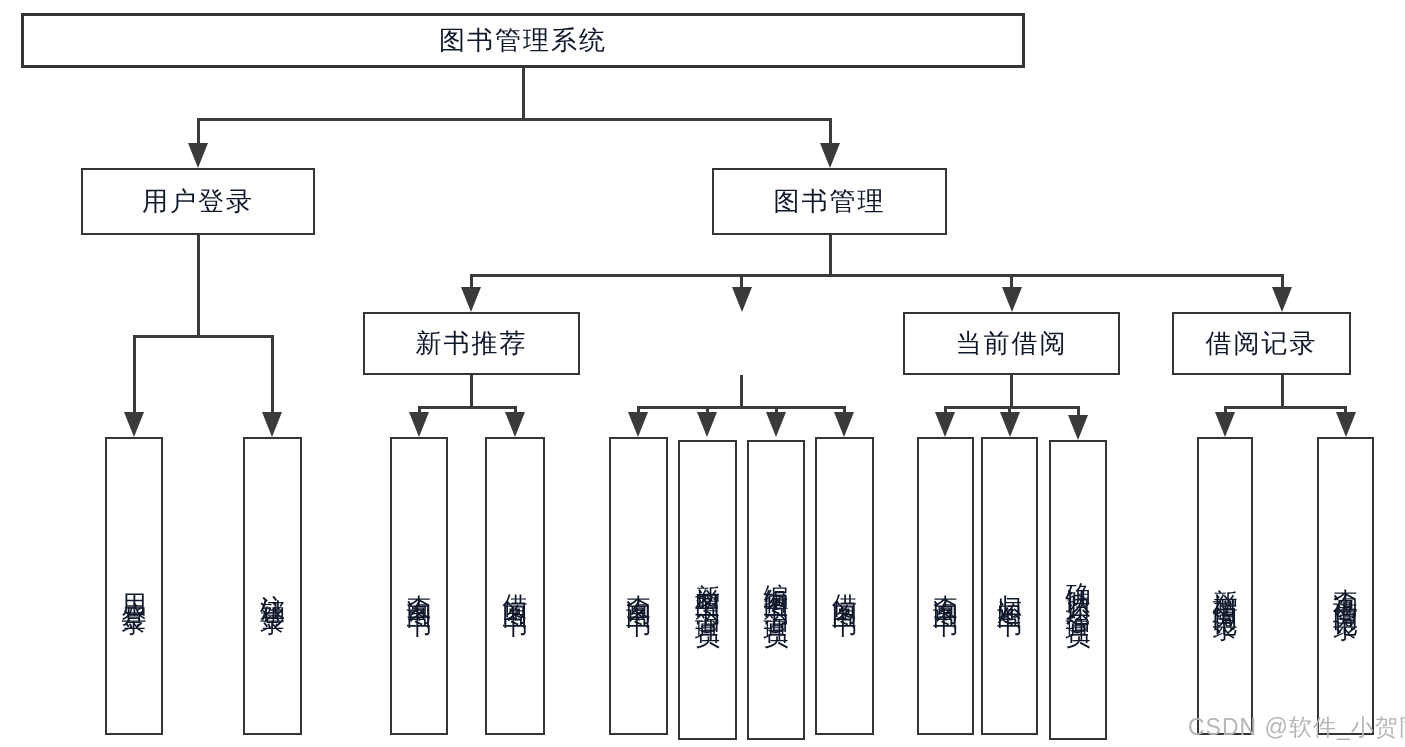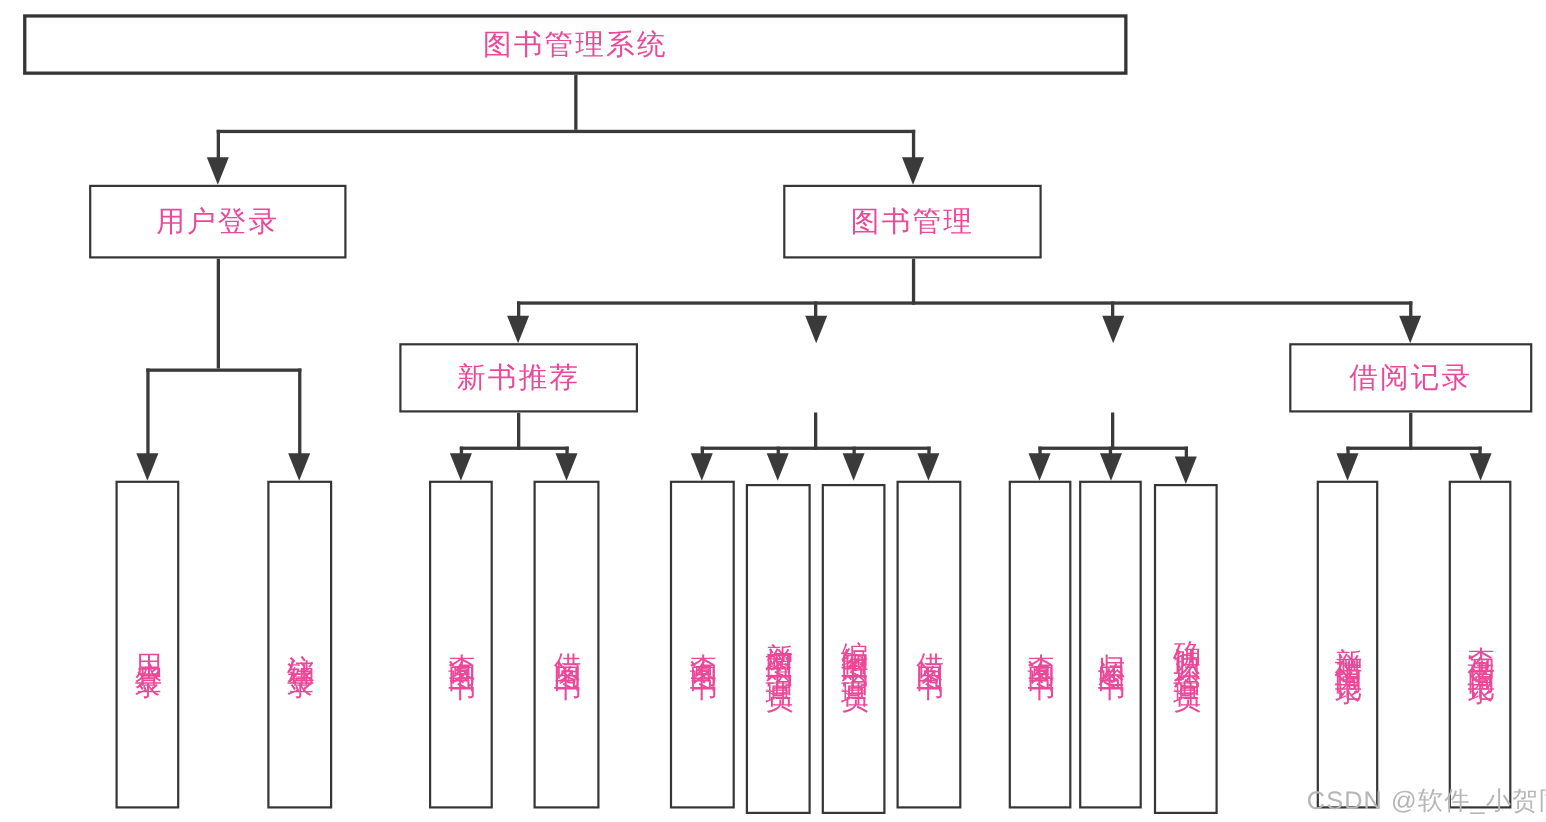--- a/index.html
+++ b/index.html
@@ -3,21 +3,21 @@
 <meta charset="utf-8">
 <style>
   html, body { margin:0; padding:0; background:#ffffff; }
   .canvas {
     position:relative; width:1405px; height:747px; background:#ffffff;
     overflow:hidden; font-family:"Liberation Sans", sans-serif;
   }
   .box {
     position:absolute; background:#ffffff; border:2.5px solid #353535;
     box-sizing:border-box; display:flex; align-items:center; justify-content:center;
-    color:#ec4899; z-index:2;
+    color:#0f172a; z-index:2;
   }
   .box.h span { font-size:26px; letter-spacing:2px; white-space:nowrap; }
   .box.v span {
     writing-mode:vertical-rl; text-orientation:mixed;
     font-size:25px; letter-spacing:6px; line-height:1;
   }
   .vline { position:absolute; width:3px; background:#3a3a3a; z-index:1; }
   .hline { position:absolute; height:3px; background:#3a3a3a; z-index:1; }
   .arrow {
     position:absolute; width:0; height:0; z-index:1;
@@ -100,21 +100,24 @@
   <div class="box h" style="left:81px; top:168px; width:234px; height:67px;">
     <span>用户登录</span>
   </div>
   <div class="box h" style="left:712px; top:168px; width:235px; height:67px;">
     <span>图书管理</span>
   </div>
 
   <div class="box h" style="left:363px; top:312px; width:217px; height:63px;">
     <span>新书推荐</span>
   </div>
-  <div class="box h" style="left:1172px; top:312px; width:221px; height:63px;align-items:center;">
+  <div class="box h" style="left:903px; top:312px; width:217px; height:63px;">
+    <span>当前借阅</span>
+  </div>
+  <div class="box h" style="left:1172px; top:312px; width:179px; height:63px;align-items:center;">
     <span>借阅记录</span>
   </div>
 
   <div class="box v" style="left:105px; top:437px; width:58px; height:298px;">
     <span>用户登录</span>
   </div>
   <div class="box v" style="left:243px; top:437px; width:59px; height:298px;">
     <span>注销登录</span>
   </div>
 

